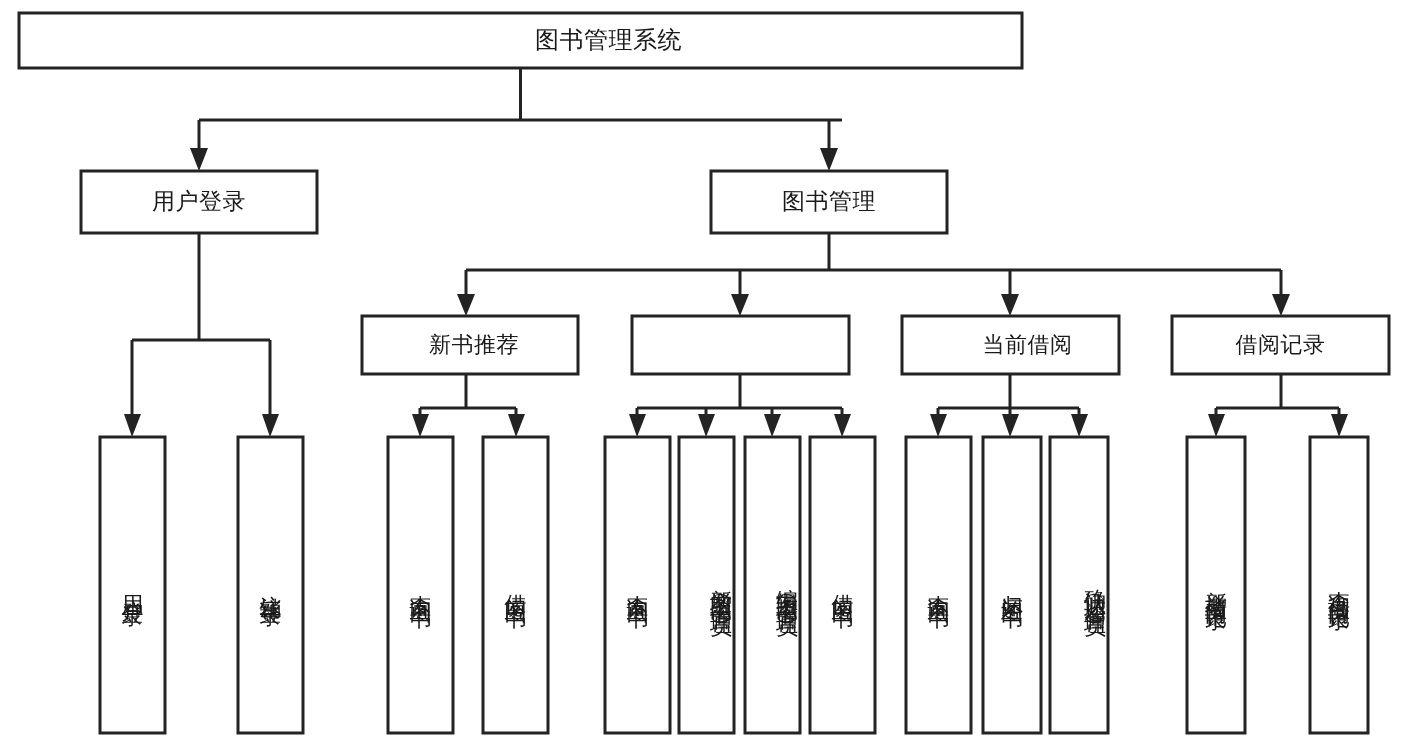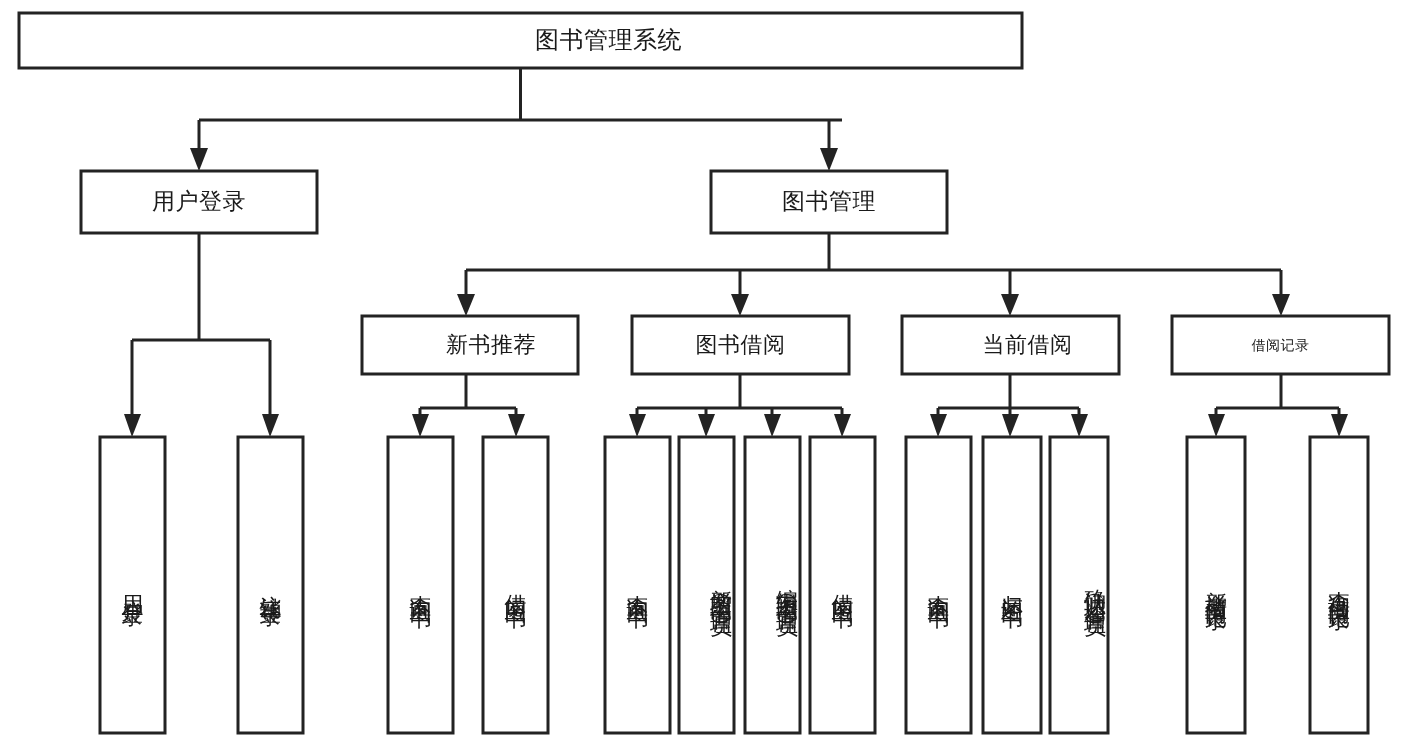--- a/index.html
+++ b/index.html
@@ -178,24 +178,23 @@
     <rect class="node-box" x="1050" y="437" width="58" height="296"></rect>
     <rect class="node-box" x="1187" y="437" width="58" height="296"></rect>
     <rect class="node-box" x="1310" y="437" width="58" height="296"></rect>
   </svg>
 
   <div class="node-label" style="left:19px; top:13px; width:1179px; height:55px; font-size:24px;">图书管理系统</div>
 
   <div class="node-label" style="left:81px; top:171px; width:236px; height:62px; font-size:23px;">用户登录</div>
   <div class="node-label" style="left:711px; top:171px; width:236px; height:62px; font-size:23px;border-radius:17px;">图书管理</div>
 
-  <div class="node-label" style="left:362px; top:316px; width:224px; height:58px; font-size:22px;padding-left:17px;">新书推荐</div>
-  <div class="node-label" style="left:632px; top:316px; width:217px; height:58px; font-size:22px;">图书借阅</div>
+  <div class="node-label" style="left:362px; top:316px; width:224px; height:58px; font-size:22px;">新书推荐</div>
   <div class="node-label" style="left:902px; top:316px; width:217px; height:58px; font-size:22px;margin-left:17px;">当前借阅</div>
-  <div class="node-label" style="left:1172px; top:316px; width:217px; height:58px; font-size:14px;">借阅记录</div>
+  <div class="node-label" style="left:1172px; top:316px; width:217px; height:58px; font-size:22px;">借阅记录</div>
 
   <div class="node-label vertical" style="left:100px; top:437px; width:65px; height:296px;">用户登录</div>
   <div class="node-label vertical" style="left:238px; top:437px; width:65px; height:296px;">注销登录</div>
   <div class="node-label vertical" style="left:388px; top:437px; width:65px; height:296px;">查询图书</div>
   <div class="node-label vertical" style="left:483px; top:437px; width:65px; height:296px;">借阅图书</div>
   <div class="node-label vertical" style="left:605px; top:437px; width:65px; height:296px;">查询图书</div>
   <div class="node-label vertical" style="left:679px; top:437px; width:55px; height:296px; align-items:flex-start; padding-top:8px; box-sizing:border-box;">新增图书（管理员）</div>
   <div class="node-label vertical" style="left:745px; top:437px; width:55px; height:296px; align-items:flex-start; padding-top:8px; box-sizing:border-box;">编辑图书（管理员）</div>
   <div class="node-label vertical" style="left:810px; top:437px; width:65px; height:296px;">借阅图书</div>
   <div class="node-label vertical" style="left:906px; top:437px; width:65px; height:296px;">查询图书</div>

